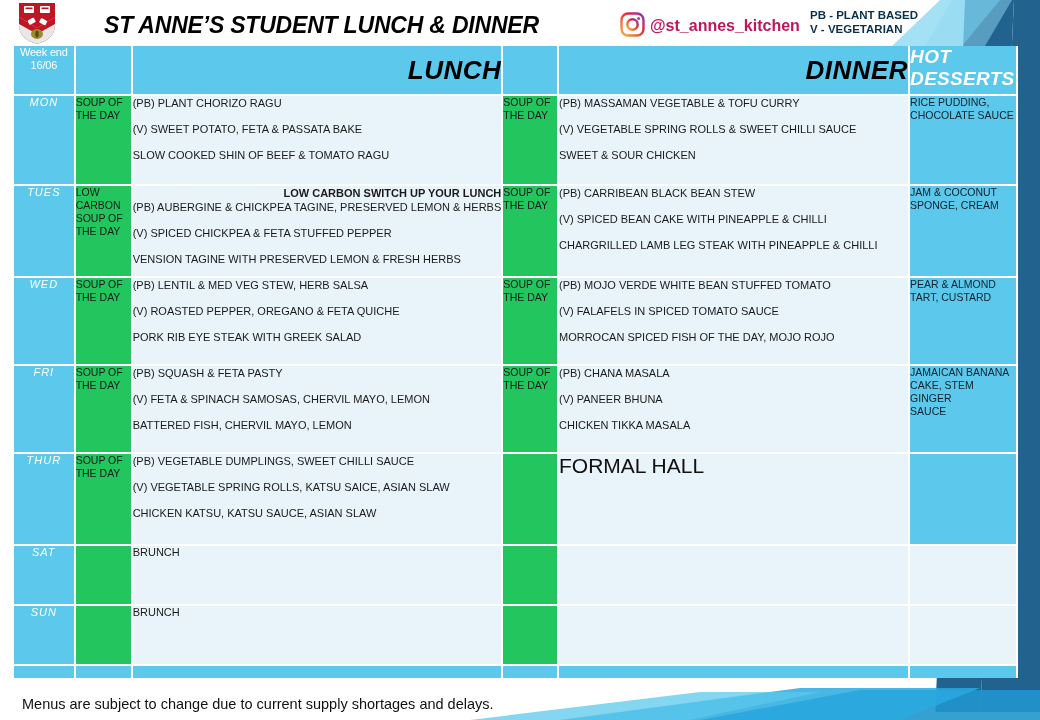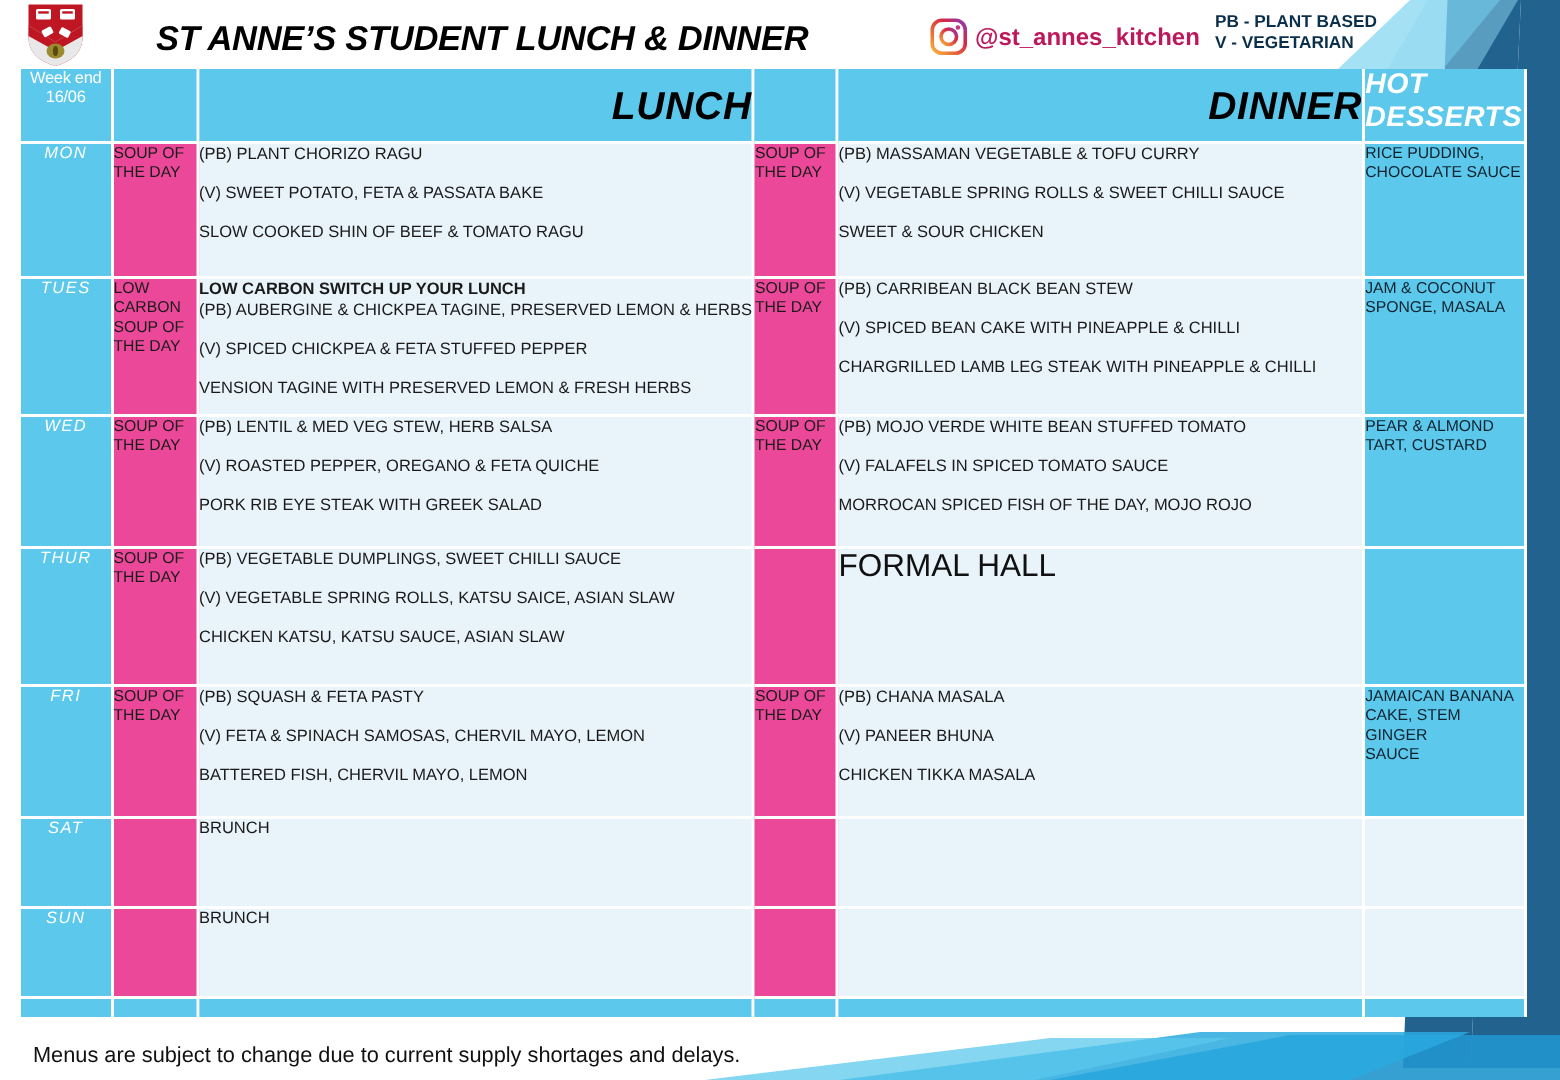--- a/index.html
+++ b/index.html
@@ -62,21 +62,21 @@
   }
   
   .c-day   { width: 64px; }
   .c-soup  { width: 58px; }
   .c-lunch { width: 362px; }
   .c-dsoup { width: 58px; }
   .c-dinner{ width: 354px; }
   .c-dess  { width: 108px; }
 
   .cyan   { background: #5BC8EC; }
-  .pale   { background: #ec4899; }
+  .pale   { background: #22c55e; }
   .palest { background: #E8F3FA; }
 
   
   .hdr-row td { height: 48px; }
   .hdr-weekend {
     color: #ffffff; font-size: 11px; line-height: 13px;
     text-align: center; padding-top: 5px; letter-spacing: -0.2px;
   }
   .hdr-main {
     color: #000000; font-weight: bold; font-style: italic;
@@ -104,21 +104,21 @@
   }
 
   
   .meal {
     font-size: 11px; color: #1a1a1a; line-height: 14px;
     padding: 8px 6px 0 8px;
   }
   .meal .line { margin-bottom: 12px; white-space: nowrap; }
   .meal .line:last-child { margin-bottom: 0; }
   .meal .banner {
-    font-weight: bold; margin-bottom: 0; white-space: nowrap;
+    font-weight: bold; margin-bottom: 0; white-space: nowrap; text-align: right;
   }
   .meal .tight { margin-bottom: 12px; white-space: nowrap; }
   .formal {
     font-size: 21px; color: #111111; padding: 20px 0 0 10px;
     white-space: nowrap;
   }
 
   
   .dessert {
     font-size: 10.5px; color: #10222e; line-height: 13px;
@@ -270,21 +270,21 @@
           <div>SOUP OF</div>
           <div>THE DAY</div>
         </td>
         <td class="palest meal">
           <div class="line">(PB) CARRIBEAN BLACK BEAN STEW</div>
           <div class="line">(V) SPICED BEAN CAKE  WITH PINEAPPLE &amp; CHILLI</div>
           <div class="line">CHARGRILLED LAMB LEG STEAK WITH PINEAPPLE &amp; CHILLI</div>
         </td>
         <td class="cyan dessert">
           <div>JAM &amp; COCONUT</div>
-          <div>SPONGE, MASALA</div>
+          <div>SPONGE, CREAM</div>
         </td>
       </tr>
       <tr style="height: 88px;">
         <td class="cyan day-label day-cell">WED</td>
         <td class="pale soup">
           <div>SOUP OF</div>
           <div>THE DAY</div>
         </td>
         <td class="palest meal">
           <div class="line">(PB) LENTIL &amp; MED VEG STEW, HERB SALSA</div>
@@ -298,65 +298,65 @@
         <td class="palest meal">
           <div class="line">(PB) MOJO VERDE WHITE BEAN STUFFED TOMATO</div>
           <div class="line">(V) FALAFELS IN SPICED TOMATO SAUCE</div>
           <div class="line">MORROCAN SPICED FISH OF THE DAY, MOJO ROJO</div>
         </td>
         <td class="cyan dessert">
           <div>PEAR &amp; ALMOND</div>
           <div>TART,  CUSTARD</div>
         </td>
       </tr>
+      <tr style="height: 88px;">
+        <td class="cyan day-label day-cell">FRI</td>
+        <td class="pale soup">
+          <div>SOUP OF</div>
+          <div>THE DAY</div>
+        </td>
+        <td class="palest meal">
+          <div class="line">(PB) SQUASH &amp; FETA PASTY</div>
+          <div class="line">(V) FETA &amp; SPINACH SAMOSAS, CHERVIL MAYO, LEMON</div>
+          <div class="line">BATTERED FISH, CHERVIL MAYO, LEMON</div>
+        </td>
+        <td class="pale soup">
+          <div>SOUP OF</div>
+          <div>THE DAY</div>
+        </td>
+        <td class="palest meal">
+          <div class="line">(PB) CHANA MASALA</div>
+          <div class="line">(V) PANEER BHUNA</div>
+          <div class="line">CHICKEN TIKKA MASALA</div>
+        </td>
+        <td class="cyan dessert">
+          <div>JAMAICAN BANANA</div>
+          <div>CAKE, STEM GINGER</div>
+          <div>SAUCE</div>
+        </td>
+      </tr>
       <tr style="height: 92px;">
         <td class="cyan day-label day-cell">THUR</td>
         <td class="pale soup">
           <div>SOUP OF</div>
           <div>THE DAY</div>
         </td>
         <td class="palest meal">
           <div class="line">(PB) VEGETABLE DUMPLINGS, SWEET CHILLI SAUCE</div>
           <div class="line">(V) VEGETABLE SPRING ROLLS, KATSU  SAICE, ASIAN SLAW</div>
           <div class="line">CHICKEN KATSU, KATSU  SAUCE,  ASIAN SLAW</div>
         </td>
         <td class="pale soup">
           <div></div>
         </td>
         <td class="palest formal">FORMAL HALL</td>
         <td class="cyan dessert">
           <div></div>
         </td>
       </tr>
-      <tr style="height: 88px;">
-        <td class="cyan day-label day-cell">FRI</td>
-        <td class="pale soup">
-          <div>SOUP OF</div>
-          <div>THE DAY</div>
-        </td>
-        <td class="palest meal">
-          <div class="line">(PB) SQUASH &amp; FETA PASTY</div>
-          <div class="line">(V) FETA &amp; SPINACH SAMOSAS, CHERVIL MAYO, LEMON</div>
-          <div class="line">BATTERED FISH, CHERVIL MAYO, LEMON</div>
-        </td>
-        <td class="pale soup">
-          <div>SOUP OF</div>
-          <div>THE DAY</div>
-        </td>
-        <td class="palest meal">
-          <div class="line">(PB) CHANA MASALA</div>
-          <div class="line">(V) PANEER BHUNA</div>
-          <div class="line">CHICKEN TIKKA MASALA</div>
-        </td>
-        <td class="cyan dessert">
-          <div>JAMAICAN BANANA</div>
-          <div>CAKE, STEM GINGER</div>
-          <div>SAUCE</div>
-        </td>
-      </tr>
       <tr style="height: 60px;">
         <td class="cyan day-label day-cell">SAT</td>
         <td class="pale soup">
           <div></div>
         </td>
         <td class="palest brunch-mid">BRUNCH</td>
         <td class="pale soup">
           <div></div>
         </td>
         <td class="palest meal"></td>

